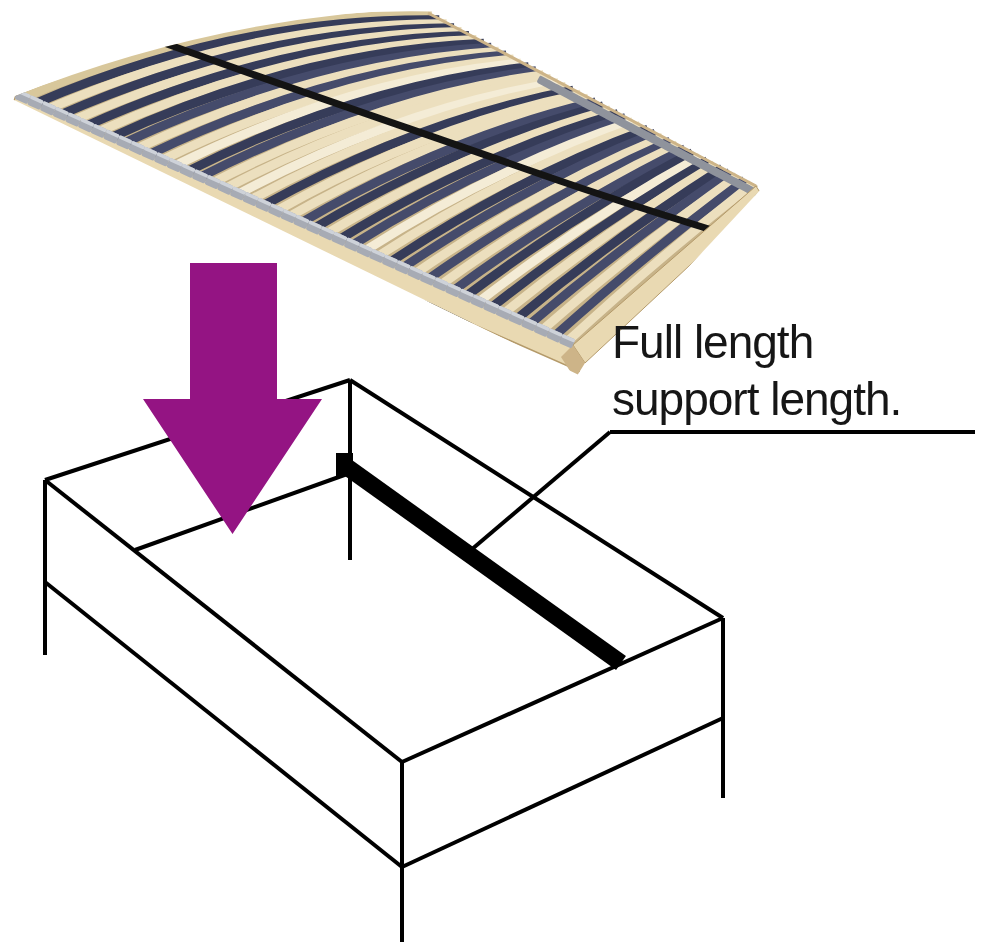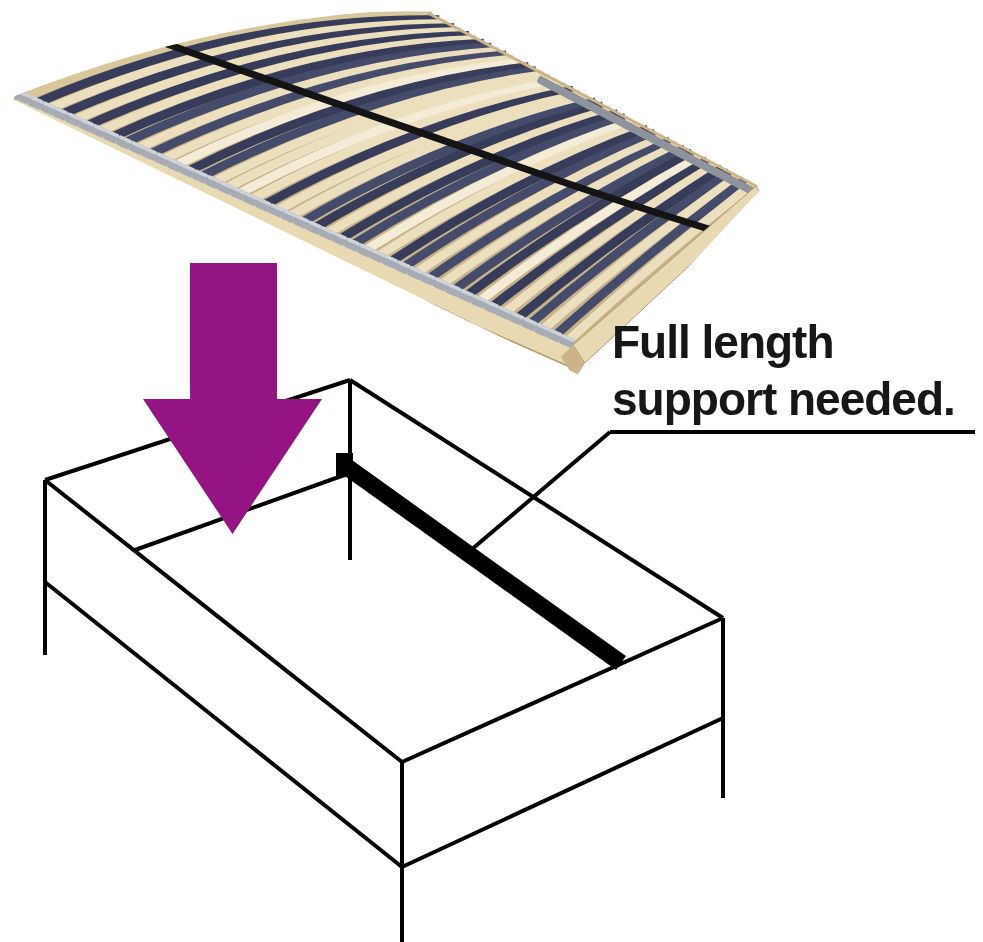--- a/index.html
+++ b/index.html
@@ -1,20 +1,20 @@
 <!DOCTYPE html>
 <html><head>
 <meta charset="utf-8">
 <style>
   html,body{margin:0;padding:0;background:#ffffff;}
   #canvas{position:relative;width:983px;height:942px;background:#ffffff;overflow:hidden;
           font-family:"Liberation Sans",sans-serif;}
   .layer{position:absolute;left:0;top:0;}
   #annotation-text{position:absolute;left:612px;top:314px;
-       font-size:46px;font-weight:700;line-height:57px;letter-spacing:-1px;
+       font-size:46px;font-weight:400;line-height:57px;letter-spacing:-1px;
        white-space:nowrap;font-family:"Liberation Sans",sans-serif;}
   #diagram-svg line, #diagram-svg path{stroke:currentColor;}
 </style>
 </head>
 <body>
 
 <div id="canvas">
 
   <svg id="bed-svg" class="layer" width="983" height="942" viewBox="0 0 983 942">
     <g id="bed-g">
@@ -221,16 +221,16 @@
     <line x1="975" y1="432" x2="610" y2="432"></line>
     <line x1="610" y1="432" x2="471" y2="550"></line>
   </svg>
 
   <svg class="layer" width="983" height="942" viewBox="0 0 983 942">
     <polygon points="190,263 277,263 277,399 322,399 232.5,534 143,399 190,399" fill="#941483"></polygon>
   </svg>
 
   <div id="annotation-text" style="color: rgb(22, 22, 22);">
     <div>Full length</div>
-    <div>support needed.</div>
+    <div>support length.</div>
   </div>
 
 </div>
 
 </body></html>

